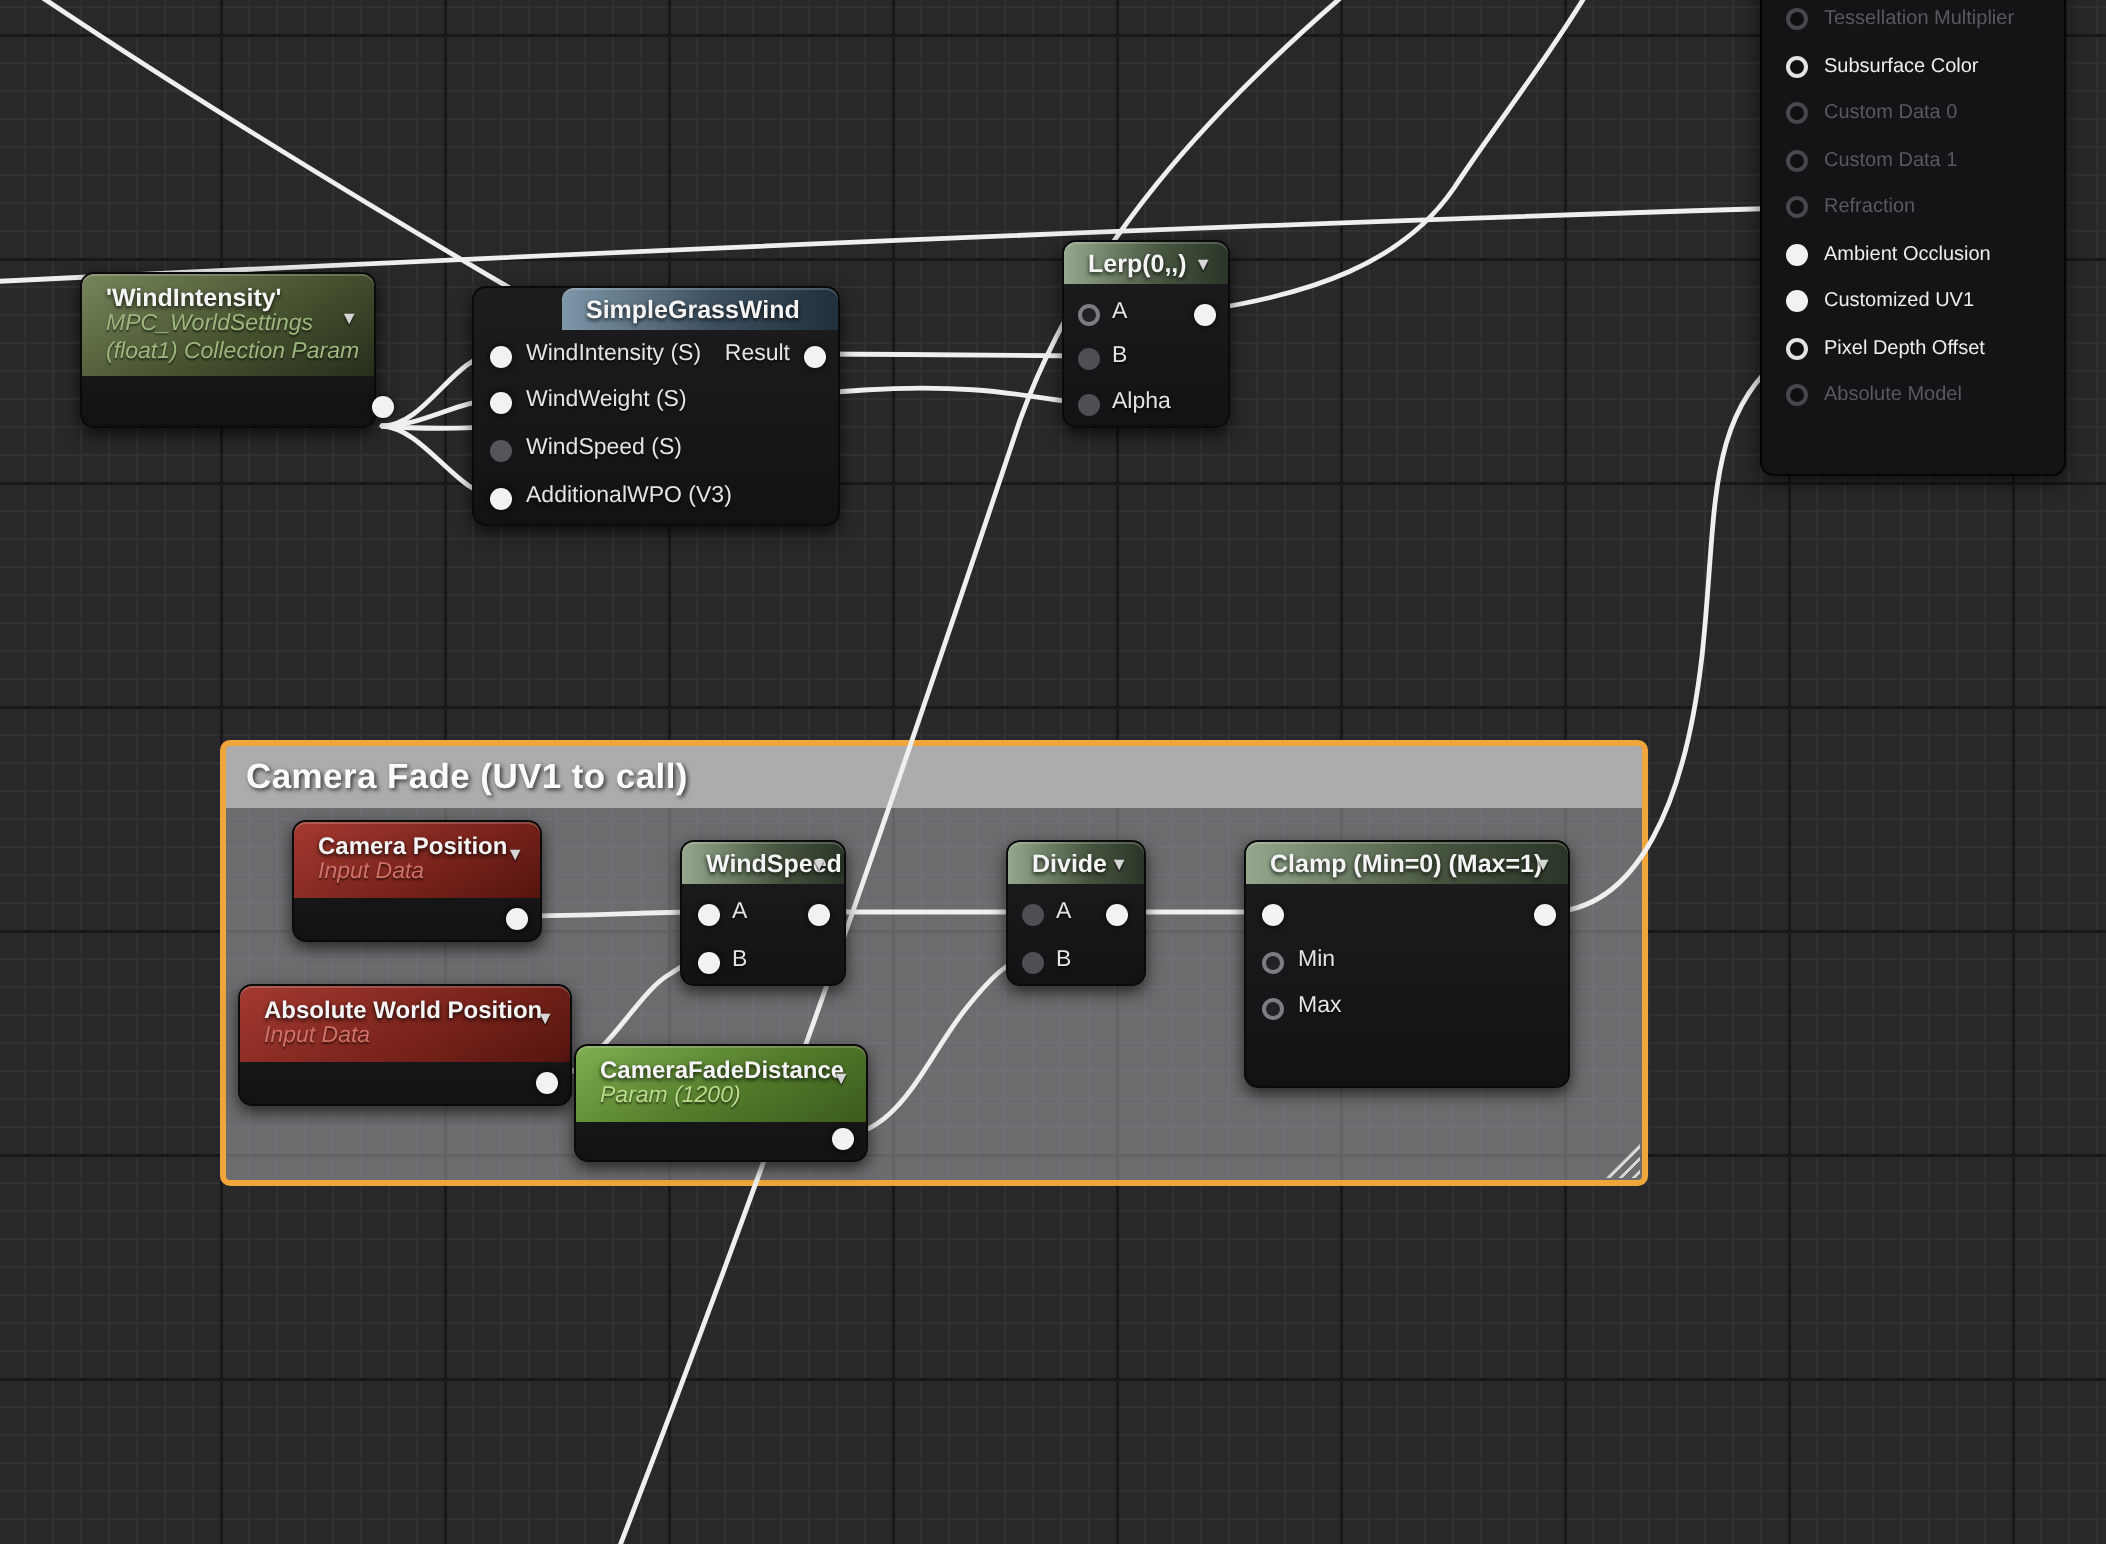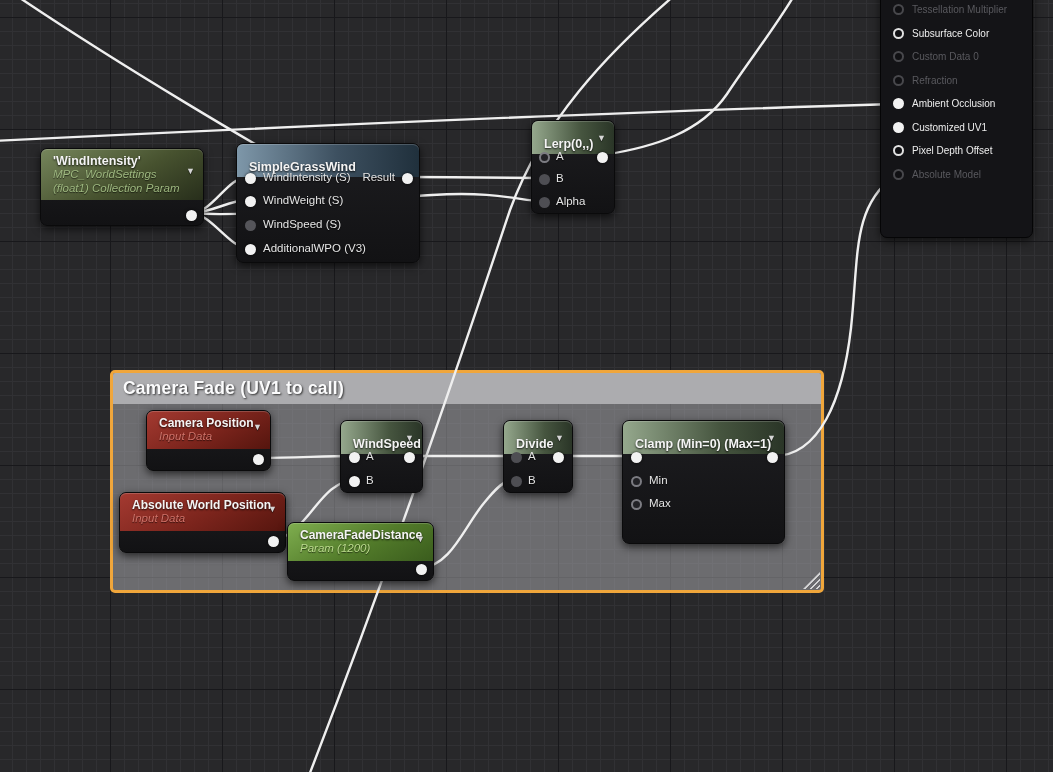--- a/index.html
+++ b/index.html
@@ -26,30 +26,30 @@
   .resize-handle{position:absolute;right:1px;bottom:1px;width:17px;height:17px;
     background:repeating-linear-gradient(135deg,transparent 0 3px,#e8e8e8 3px 4.5px);
     clip-path:polygon(100% 0,100% 100%,0 100%);opacity:.85;}
   
   svg.wires{position:absolute;left:0;top:0;z-index:2;pointer-events:none;}
   svg.wires path{fill:none;stroke:#EFEFEF;stroke-width:2.4;stroke-linecap:round;}
   
   .node{position:absolute;z-index:3;border-radius:7px;border:1px solid #0a0a0b;
     background:linear-gradient(#1d1d20,#121214);
     box-shadow:0 3px 8px rgba(0,0,0,.65);box-sizing:border-box;}
-  .nhead{border-radius:6px 6px 0 0;position:relative;padding:16px 10px 3px 12px;
+  .nhead{border-radius:6px 6px 0 0;position:relative;padding:4px 10px 3px 12px;
     box-shadow:inset 0 1px 0 rgba(255,255,255,.18);}
   .nhead.big{padding:5px 10px 5px 12px;}
   .ntitle{display:block;font-size:12.5px;font-weight:bold;color:#f4f4f4;
     text-shadow:0 1px 2px rgba(0,0,0,.85);white-space:nowrap;}
   .nsub{display:block;font-size:11.5px;font-style:italic;white-space:nowrap;
     text-shadow:0 1px 1px rgba(0,0,0,.6);line-height:13.5px;}
   .h-param{background:linear-gradient(150deg,#76865c,#47522f 55%,#272e1b);}
   .h-param .nsub{color:#9db77f;}
-  .h-func{background:linear-gradient(to right,#7E97A9,#3d5060 55%,#20303c);}
+  .h-func{background:linear-gradient(to right,#7E97A9,#3d5060 55%,#20303c);margin-left:44px;}
   .h-math{background:linear-gradient(to right,#95a88d,#46553f 60%,#2a3527);}
   .h-data{background:linear-gradient(150deg,#A43A31,#7b241c 55%,#55150e);}
   .h-data .nsub{color:#cf7168;}
   .h-sparam{background:linear-gradient(150deg,#7fae4f,#527b2a 55%,#3a5c1d);}
   .h-sparam .nsub{color:#bbdb8d;}
   .tri{position:absolute;right:8px;top:50%;transform:translateY(-52%);
     font-size:9px;color:#d6d6d6;text-shadow:0 1px 1px rgba(0,0,0,.7);}
   .tri.big{top:22px;}
   .plabel{position:absolute;font-size:11.5px;color:#e4e4e4;white-space:nowrap;
     text-shadow:0 1px 1px rgba(0,0,0,.7);}
@@ -93,21 +93,21 @@
     <path d="M 191 213 C 212 213, 229 200, 248 200"></path>
     <path d="M 191 213 C 212 214, 229 248, 248 248"></path>
     <path d="M 191 213 C 262 219, 345 200, 432 195 C 497 191, 522 201, 540 201"></path>
     <path d="M 421 568 C 451 566, 464 527, 484 503 C 497 487, 505 480, 512 480"></path>
     <path d="M 410 456 L 512 456"></path>
     <path d="M 559 456 L 634 456"></path>
     <path d="M 259 458 C 296 458, 322 456, 352 456"></path>
     <path d="M 274 540 C 301 536, 317 497, 335 487 C 344 481, 347 480, 352 480"></path>
   </svg>
 
-  <div class="node" style="left:40px;top:148px;width:164px;height:78px">
+  <div class="node" style="left:40px;top:136px;width:148px;height:78px">
     <div class="nhead big h-param">
       <span class="ntitle">'WindIntensity'</span>
       <span class="nsub">MPC_WorldSettings</span>
       <span class="nsub">(float1) Collection Param</span>
       <span class="tri big">▼</span>
     </div>
     <div class="pin white" style="left:144.5px;top:60.5px"></div>
   </div>
 
   <div class="node" style="left:236px;top:143px;width:184px;height:120px">
@@ -212,20 +212,24 @@
     <div class="mrow">
       <span class="mpin ring"></span>
       <span class="mlabel">Subsurface Color</span>
     </div>
     <div class="mrow disabled">
       <span class="mpin dim"></span>
       <span class="mlabel">Custom Data 0</span>
     </div>
     <div class="mrow disabled">
       <span class="mpin dim"></span>
+      <span class="mlabel">Custom Data 1</span>
+    </div>
+    <div class="mrow disabled">
+      <span class="mpin dim"></span>
       <span class="mlabel">Refraction</span>
     </div>
     <div class="mrow">
       <span class="mpin connected"></span>
       <span class="mlabel">Ambient Occlusion</span>
     </div>
     <div class="mrow">
       <span class="mpin connected"></span>
       <span class="mlabel">Customized UV1</span>
     </div>

